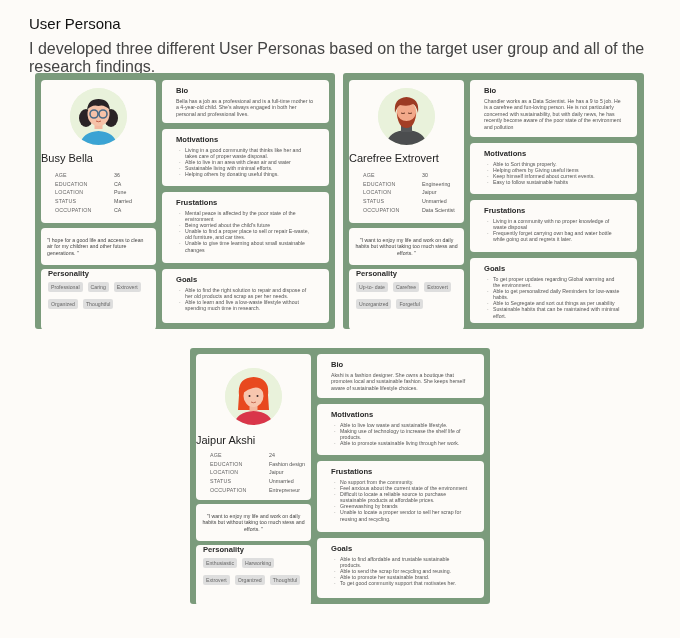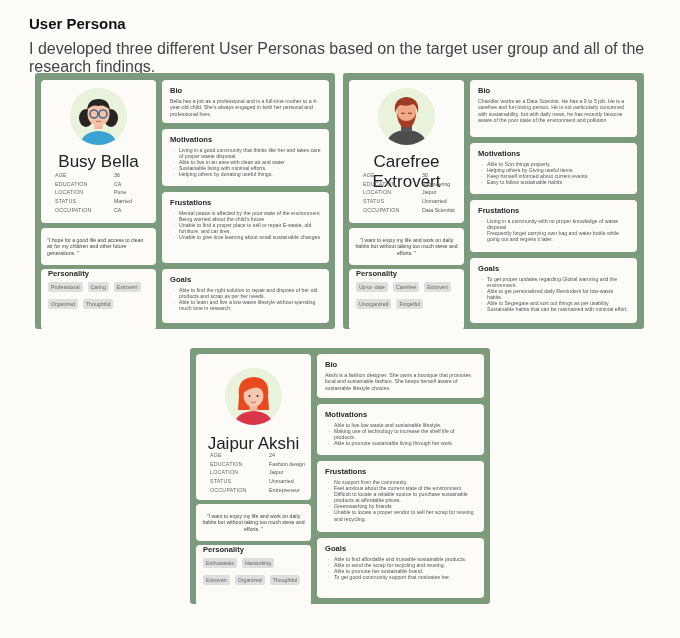--- a/index.html
+++ b/index.html
@@ -1,51 +1,51 @@
 <!DOCTYPE html>
 <html><head>
 <meta charset="utf-8">
 <style>
   * { box-sizing: border-box; margin: 0; padding: 0; }
   html, body { width: 680px; height: 638px; background: #fdfbf8; overflow: hidden; }
   body { font-family: "Liberation Sans", sans-serif; color: #222; position: relative; }
 
-  .page-title { position: absolute; left: 29px; top: 15px; font-size: 15px; font-weight: bold; color: #111; }
+  .page-title { position: absolute; left: 29px; top: 15px; font-size: 15px; font-weight: normal; color: #111; }
   .page-subtitle { position: absolute; left: 29px; top: 40px; font-size: 16px; color: #444; }
 
   .persona { position: absolute; background: #7b9b7c; border-radius: 3px; }
   .p1 { left: 35px; top: 73px; width: 300px; height: 256px; }
   .p2 { left: 343px; top: 73px; width: 301px; height: 256px; }
   .p3 { left: 190px; top: 348px; width: 300px; height: 256px; }
 
   .panel { position: absolute; background: #fdfbf8; border-radius: 4px; }
   .sec-title { font-size: 7.6px; font-weight: bold; color: #2a2a2a; margin-bottom: 3px; }
   .sec-text { font-size: 5.2px; line-height: 6.4px; color: #555; }
   ul.sec-list { list-style: none; font-size: 5.2px; line-height: 6.1px; color: #555; }
   ul.sec-list li { position: relative; padding-left: 9px; }
   ul.sec-list li::before { content: "·"; position: absolute; left: 3px; top: 0; }
 
   .profile { left: 6px; top: 7px; width: 115px; height: 143px; text-align: center; }
   .avatar { position: absolute; left: 29px; top: 8px; width: 57px; height: 57px; border-radius: 50%; background: #e9f2db; overflow: hidden; }
   .avatar svg { width: 57px; height: 57px; display: block; }
-  .pname { position: absolute; left: 0; width: 100%; top: 72px; font-size: 17px; color: #222; text-align: center; }
+  .pname { position: absolute; left: 0; width: 100%; top: 72px; font-size: 11px; color: #222; text-align: left; }
   .attrs { position: absolute; left: 14px; top: 91px; width: 98px; text-align: left; }
   .attr { display: flex; font-size: 5.3px; line-height: 8.7px; color: #666; }
   .attr .k { width: 59px; letter-spacing: 0.2px; }
   .attr .v { color: #555; }
 
   .quote { left: 6px; top: 155px; width: 115px; height: 37px; display: flex; align-items: center; padding: 0 6px; }
   .quote span { font-size: 5.2px; line-height: 6.4px; color: #444; }
   .quote.center span { text-align: center; width: 100%; }
 
   .personality { left: 6px; top: 196px; width: 115px; height: 61px; padding: 0 7px; }
   .tags { display: flex; flex-wrap: wrap; gap: 7px 5px; margin-top: 4px; }
   .tag { background: #dedede; color: #666; font-size: 5.2px; border-radius: 2px; padding: 2px 3px; line-height: 6px; }
 
-  .right { left: 127px; padding: 6px 8px; }
+  .right { left: 127px; padding: 6px 14px; }
 </style>
 </head>
 <body>
 
 <div class="page-title">User Persona</div>
 <div class="page-subtitle">I developed three different User Personas based on the target user group and all of the research findings.</div>
 
 <div class="persona p1">
   <div class="panel profile">
     <div class="avatar">

